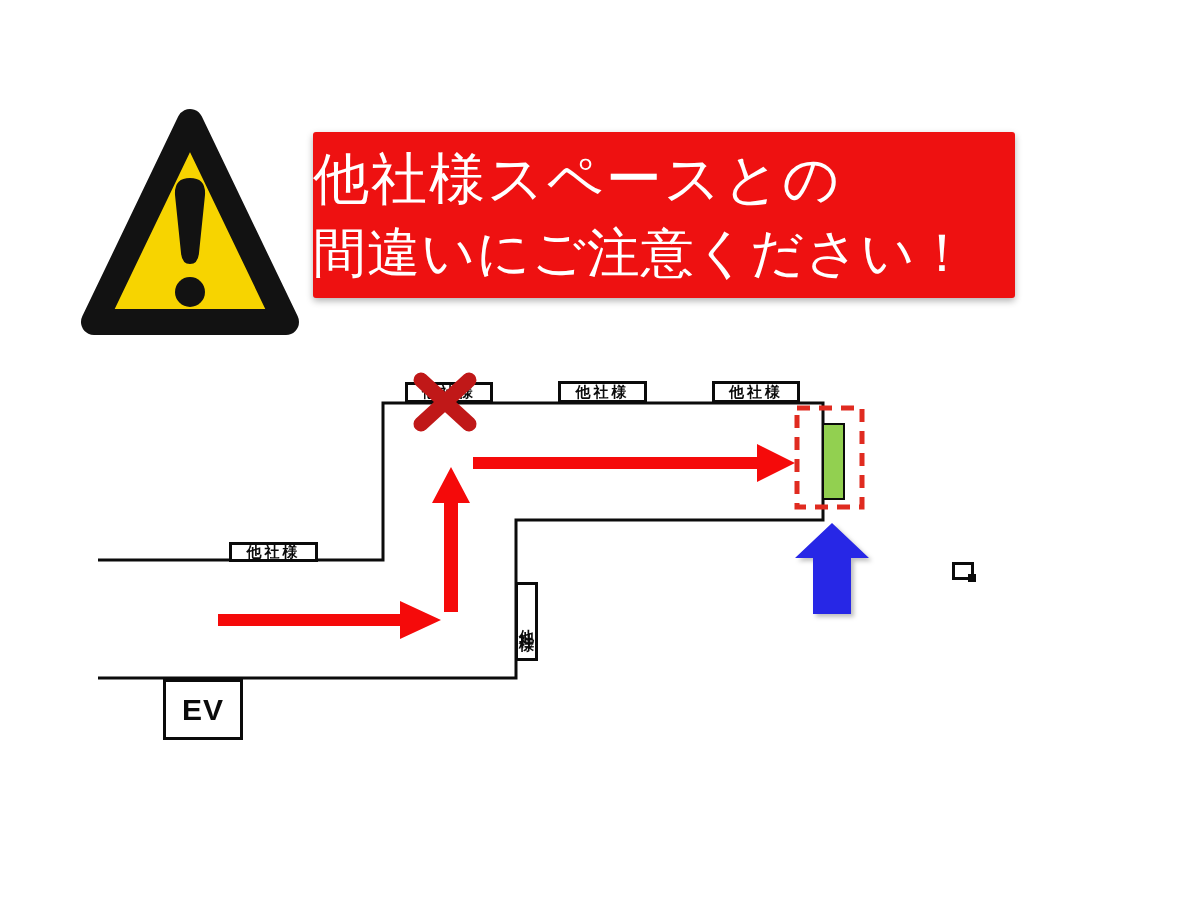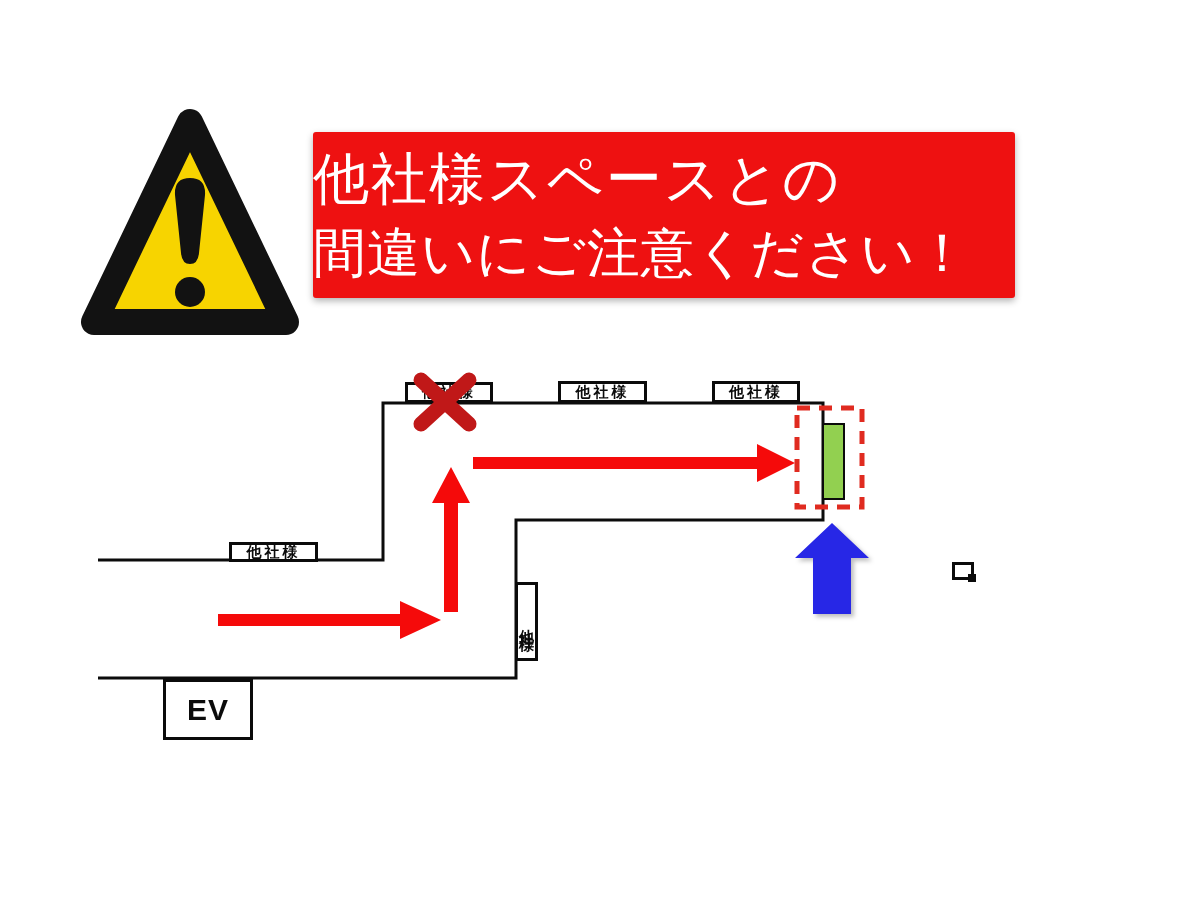--- a/index.html
+++ b/index.html
@@ -20,21 +20,21 @@
   
   .booth{
     position:absolute;background:#ffffff;border:3px solid #0b0b0b;box-sizing:border-box;
     display:flex;align-items:center;justify-content:center;
     font-size:15px;font-weight:700;letter-spacing:3px;color:#0b0b0b;white-space:nowrap;
   }
   .booth.vert{
     writing-mode:vertical-rl;letter-spacing:4px;line-height:16px;padding-top:2px;
   }
   .ev{
-    position:absolute;left:163px;top:679px;width:90px;height:61px;
+    position:absolute;left:163px;top:679px;width:80px;height:61px;
     background:#ffffff;border:3px solid #0b0b0b;box-sizing:border-box;
     display:flex;align-items:center;justify-content:center;
     font-size:30px;font-weight:700;letter-spacing:1px;color:#0b0b0b;
   }
 
   
   .target-space{
     position:absolute;left:822px;top:423px;width:23px;height:77px;
     background:#92d050;border:2px solid #0b0b0b;box-sizing:border-box;
   }

